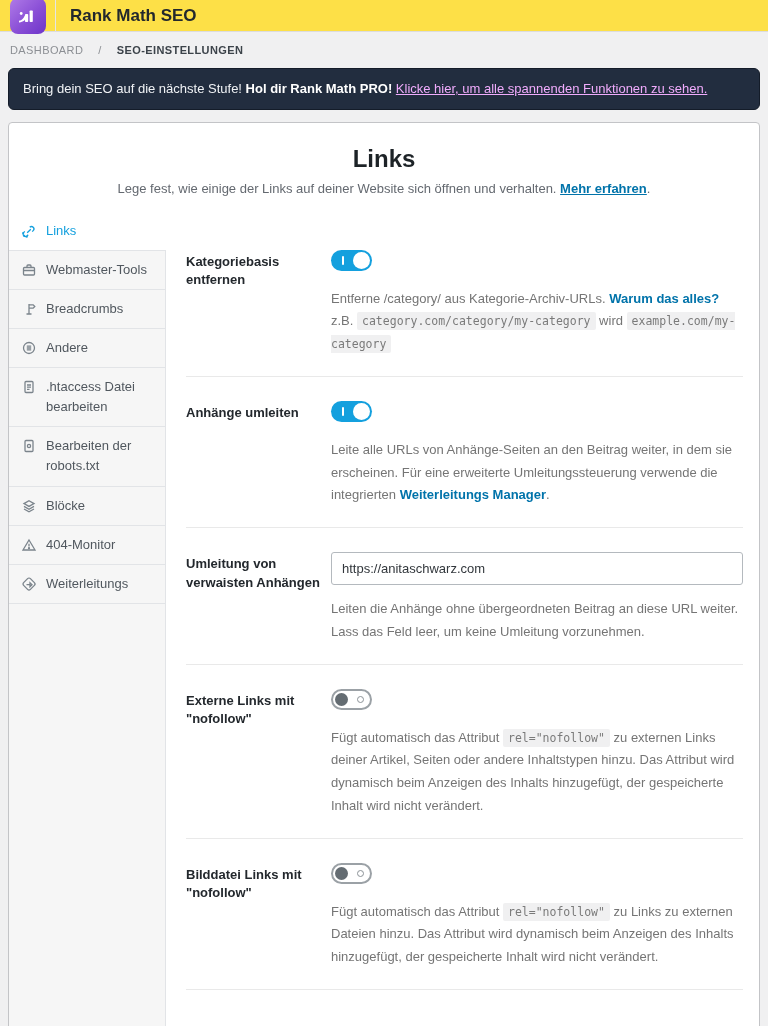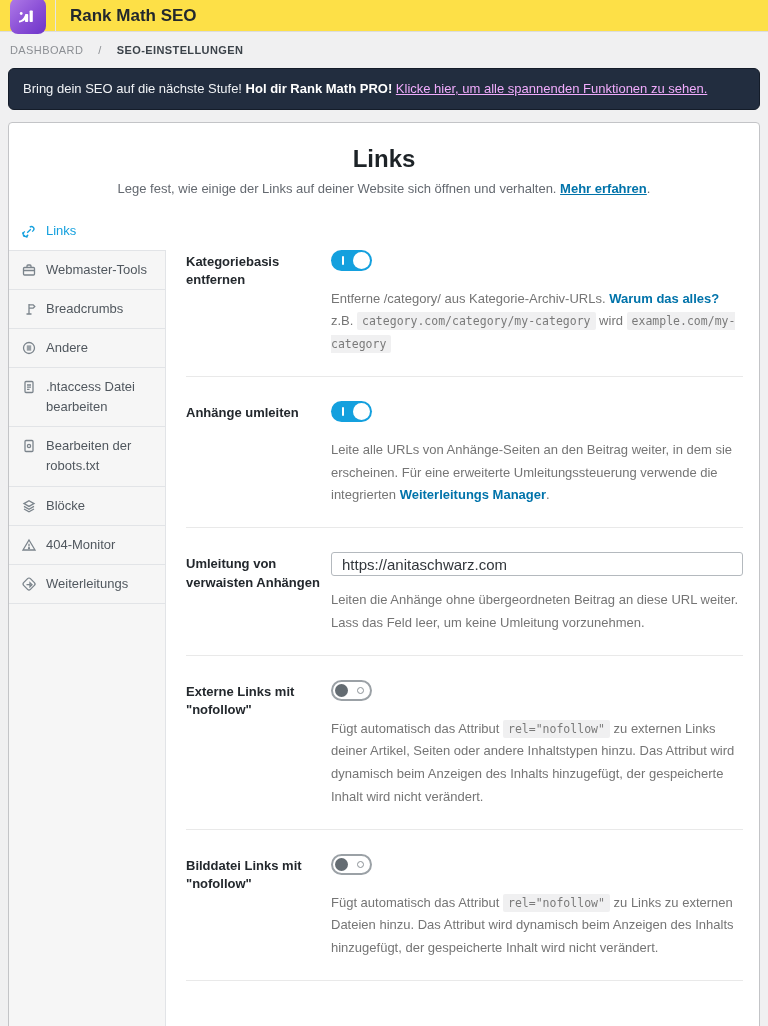--- a/index.html
+++ b/index.html
@@ -156,25 +156,25 @@
   }
   .toggle.off .mark-off {
     position:absolute; right:6px; top:5px;
     width:7px; height:7px; border-radius:50%;
     border:1.6px solid #8c9297; background:transparent;
   }
 
   
   .text-input {
     width:100%;
-    height:24px;
+    height:33px;
     border:1px solid #b4b9be;
     border-radius:3px;
     padding:0 10px;
-    font-size:15px;
+    font-size:13px;
     color:#32373c;
     font-family:"Liberation Sans", sans-serif;
     background:#fff;
   }
 </style>
 </head>
 <body>
 
 <div class="app-header">
   <div class="logo-wrap">

